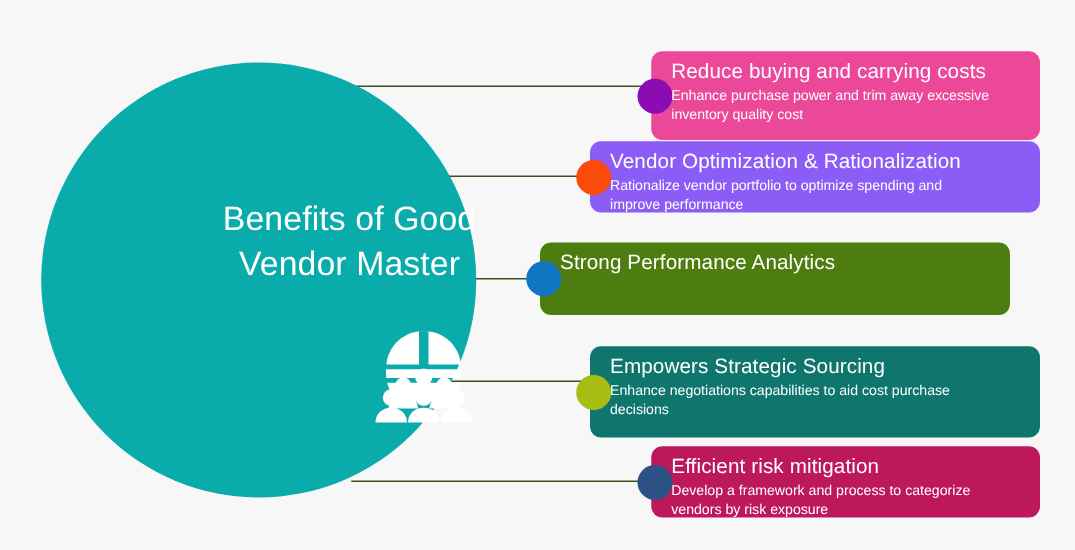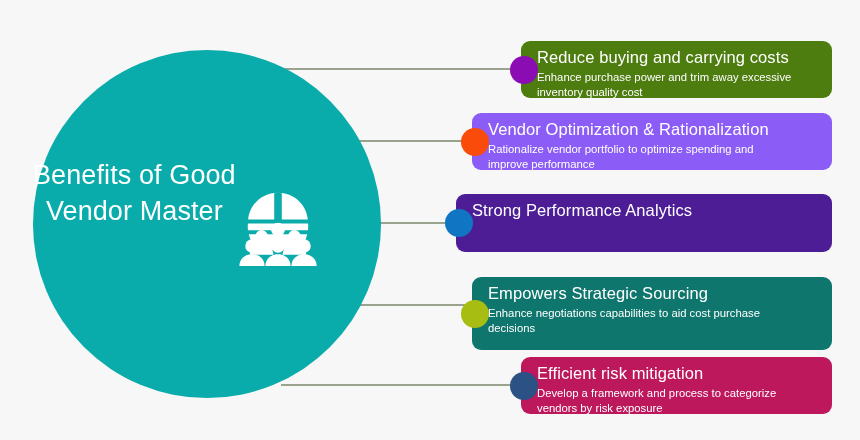--- a/index.html
+++ b/index.html
@@ -16,22 +16,22 @@
   .lines { position:absolute; left:0; top:0; width:860px; height:440px; }
 
   
   .hub {
     position:absolute;
     left:33px; top:50px;
     width:348px; height:348px;
     border-radius:50%;
     background:#0aabab;
     display:flex;
-    flex-direction:row;
-    align-items:flex-start;
+    flex-direction:column;
+    align-items:flex-end;
     justify-content:flex-start;
     box-sizing:border-box;
     padding-top:108px;
   }
   .hub-title {
     color:#ffffff;
     font-size:27px;
     font-weight:300;
     line-height:1.33;
     text-align:center;
@@ -108,33 +108,33 @@
       <circle cx="19" cy="71.5" r="8"></circle>
       <path d="M19 81.2 C10.4 81.2 4 87 4 95.2 L34 95.2 C34 87 27.6 81.2 19 81.2 Z"></path>
       <circle cx="50" cy="71.5" r="8"></circle>
       <path d="M50 81.2 C41.4 81.2 35 87 35 95.2 L65 95.2 C65 87 58.6 81.2 50 81.2 Z"></path>
       <circle cx="81" cy="71.5" r="8"></circle>
       <path d="M81 81.2 C72.4 81.2 66 87 66 95.2 L96 95.2 C96 87 89.6 81.2 81 81.2 Z"></path>
     </svg>
   </div>
 
   <div id="cards-layer">
-      <div class="card" style="left: 521px; top: 41px; width: 311px; height: 57px; background: #4d7c0f;">
+      <div class="card" style="left: 521px; top: 41px; width: 311px; height: 71px; background: #ec4899;">
         <div class="card-tab" style="background: rgb(140, 12, 180);"></div>
         <div class="card-title">Reduce buying and carrying costs</div>
         <div class="card-desc">Enhance purchase power and trim away excessive
 inventory quality cost</div>
       </div>
       <div class="card" style="left: 472px; top: 113px; width: 360px; height: 57px; background: #8b5cf6;">
         <div class="card-tab" style="background: rgb(250, 75, 10);"></div>
         <div class="card-title">Vendor Optimization &amp; Rationalization</div>
         <div class="card-desc">Rationalize vendor portfolio to optimize spending and
 improve performance</div>
       </div>
-      <div class="card" style="left: 456px; top: 194px; width: 376px; height: 58px; background: #4c1d95;">
+      <div class="card" style="left: 432px; top: 194px; width: 376px; height: 58px; background: #4d7c0f;">
         <div class="card-tab" style="background: rgb(16, 117, 194);"></div>
         <div class="card-title">Strong Performance Analytics</div>
       </div>
       <div class="card" style="left: 472px; top: 277px; width: 360px; height: 73px; background: #0f766e;">
         <div class="card-tab" style="background: rgb(168, 189, 18);"></div>
         <div class="card-title">Empowers Strategic Sourcing</div>
         <div class="card-desc">Enhance negotiations capabilities to aid cost purchase
 decisions</div>
       </div>
       <div class="card" style="left: 521px; top: 357px; width: 311px; height: 57px; background: #be185d;">

